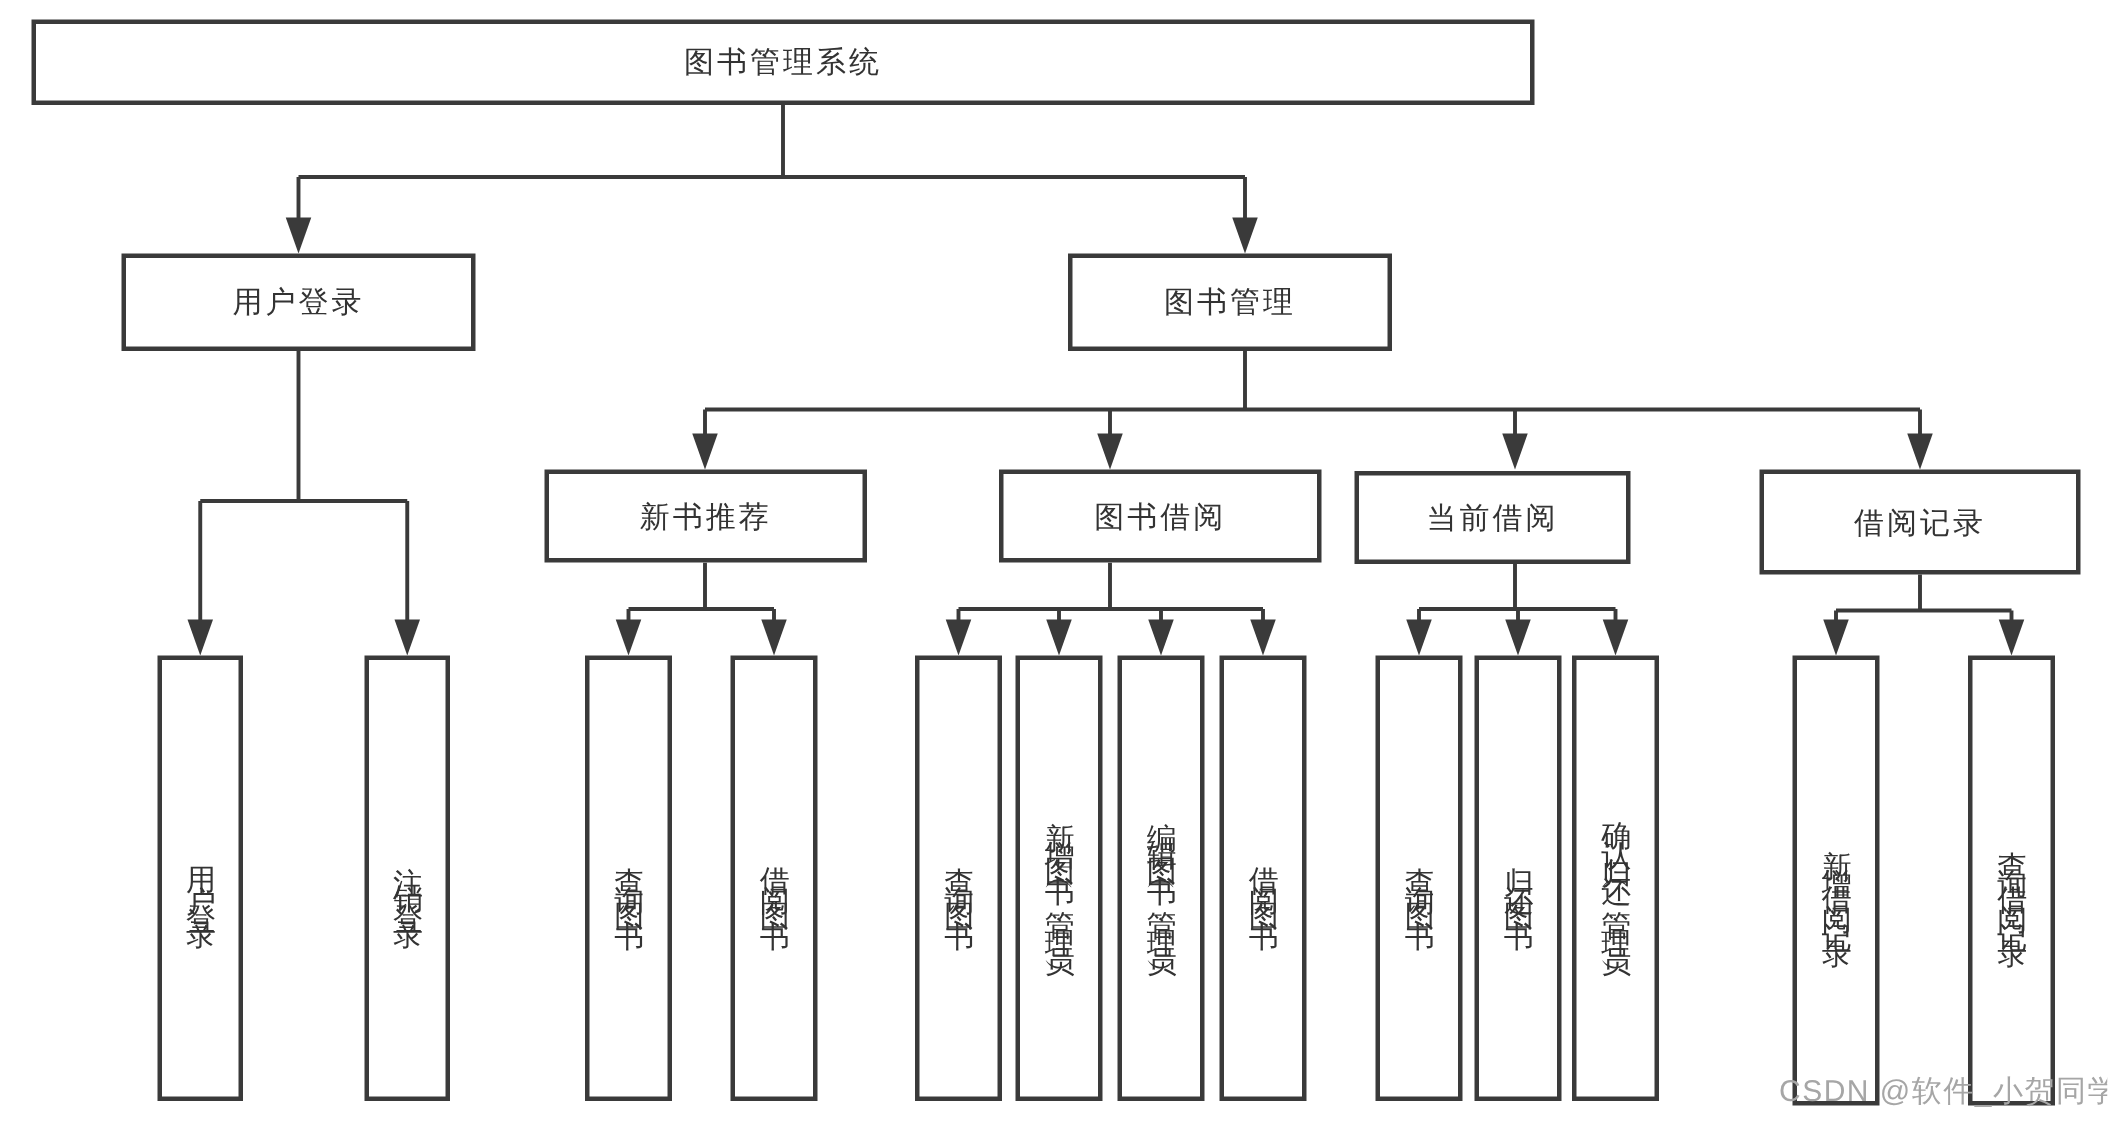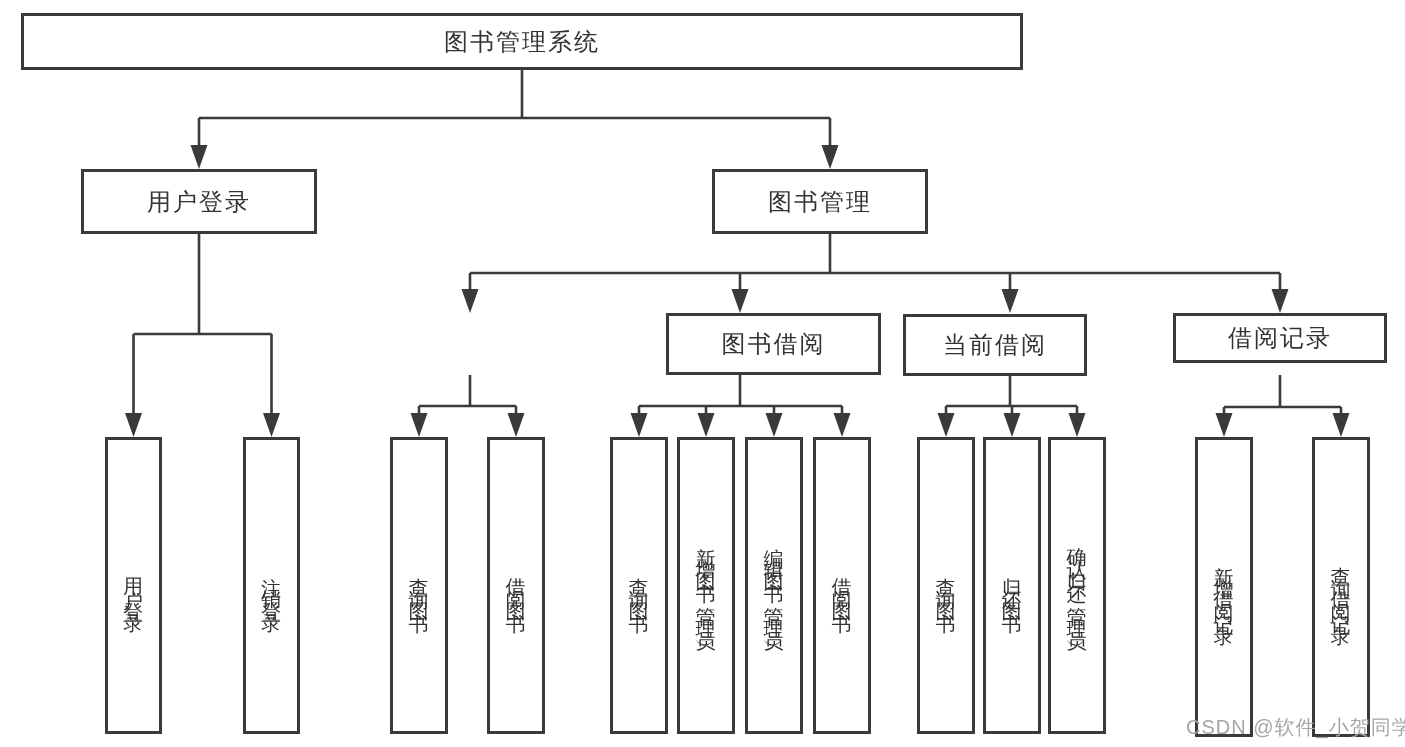--- a/index.html
+++ b/index.html
@@ -14,21 +14,21 @@
   .box{
     position:absolute;
     box-sizing:border-box;
     border:3px solid #3a3a3a;
     background:#ffffff;
     display:flex;align-items:center;justify-content:center;
     color:#333333;
     z-index:1;
   }
   .htext{
-    font-size:24px;
+    font-size:20px;
     letter-spacing:2px;
     white-space:nowrap;
   }
   .vtext{
     writing-mode:vertical-rl;
     text-orientation:mixed;
     font-size:20px;
     letter-spacing:12px;
     line-height:1;
   }
@@ -94,27 +94,30 @@
     <span class="htext">图书管理系统</span>
   </div>
 
   <div class="box" style="left:81px;top:169px;width:236px;height:65px;">
     <span class="htext">用户登录</span>
   </div>
   <div class="box" style="left:712px;top:169px;width:216px;height:65px;">
     <span class="htext">图书管理</span>
   </div>
 
+  <div class="box" style="left:363px;top:313px;width:215px;height:62px;">
+    <span class="htext">新书推荐</span>
+  </div>
   <div class="box" style="left:633px;top:313px;width:215px;height:62px;margin-left:33px;">
     <span class="htext">图书借阅</span>
   </div>
   <div class="box" style="left:903px;top:314px;width:184px;height:62px;">
     <span class="htext">当前借阅</span>
   </div>
-  <div class="box" style="left:1173px;top:313px;width:214px;height:50px;">
+  <div class="box" style="left:1173px;top:313px;width:214px;height:70px;">
     <span class="htext">借阅记录</span>
   </div>
 
   <div class="box" style="left:105px;top:437px;width:57px;height:297px;">
     <span class="vtext">用户登录</span>
   </div>
   <div class="box" style="left:243px;top:437px;width:57px;height:297px;">
     <span class="vtext">注销登录</span>
   </div>
 

